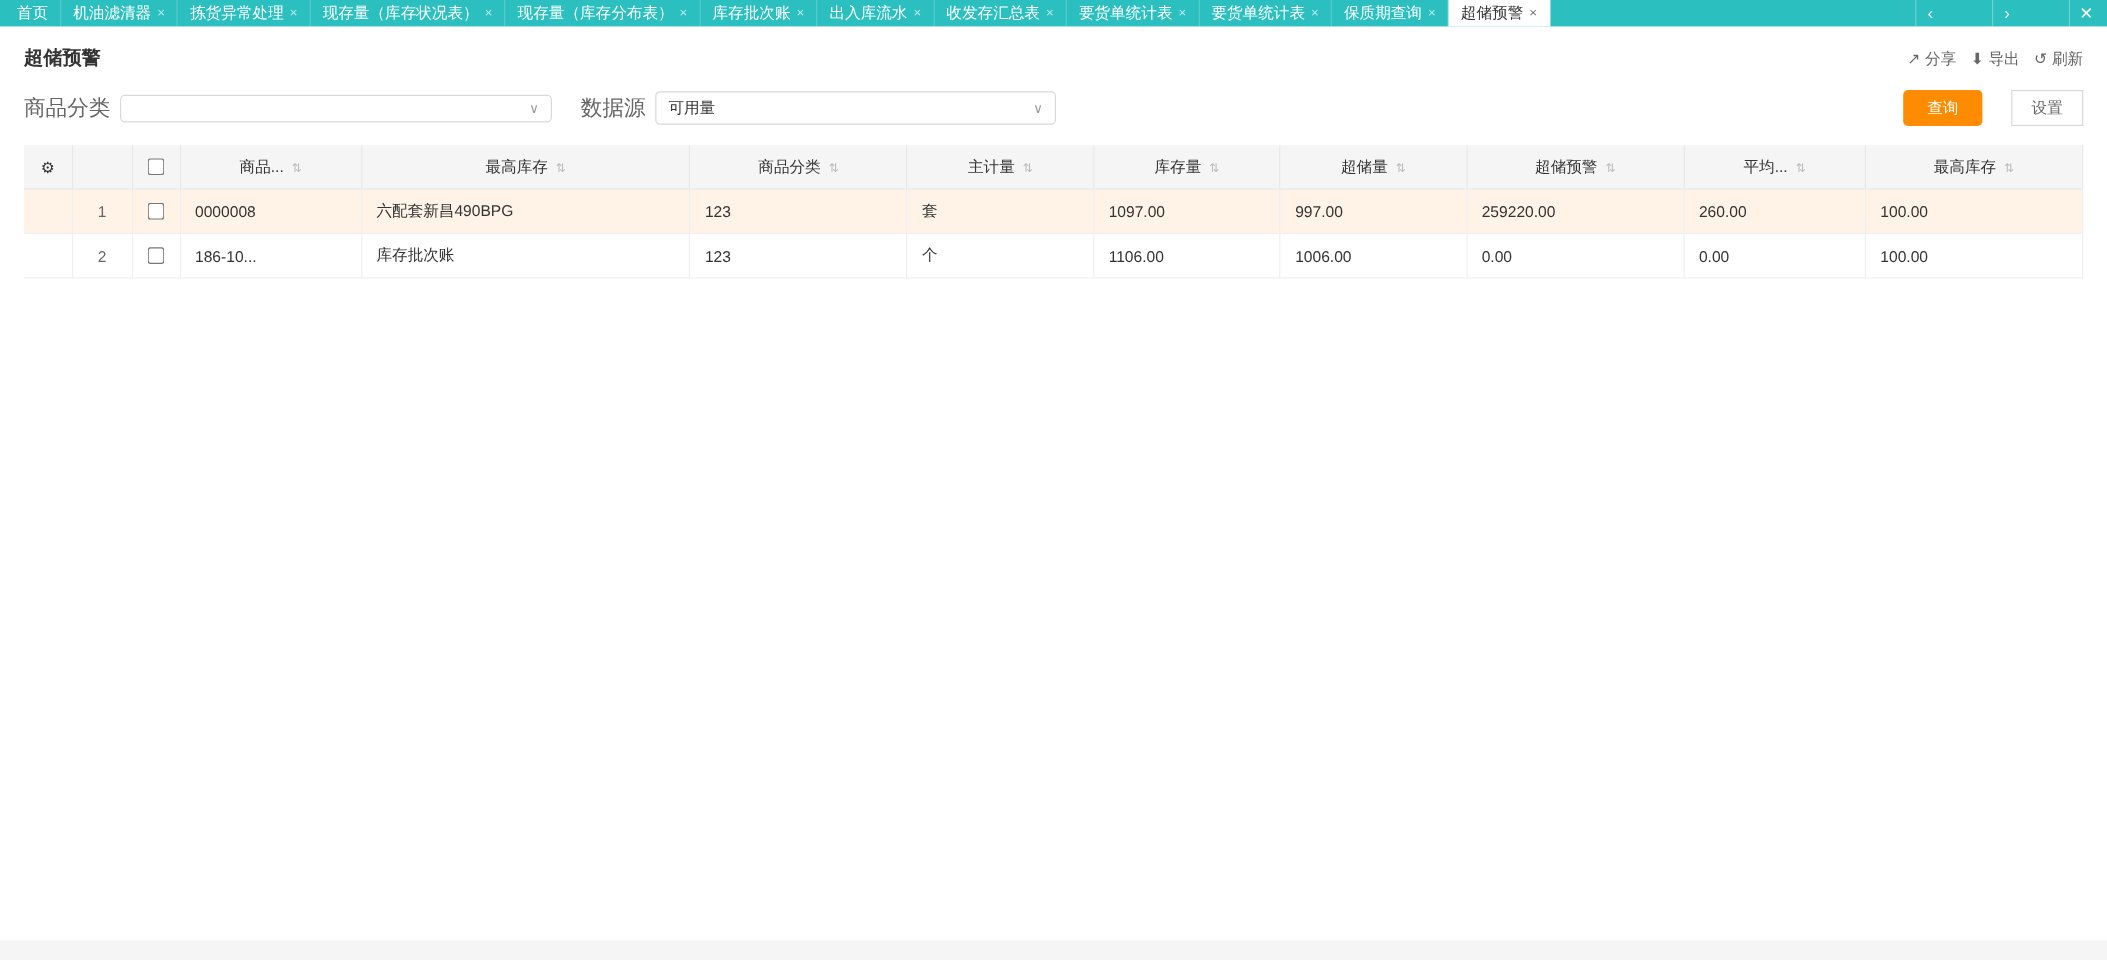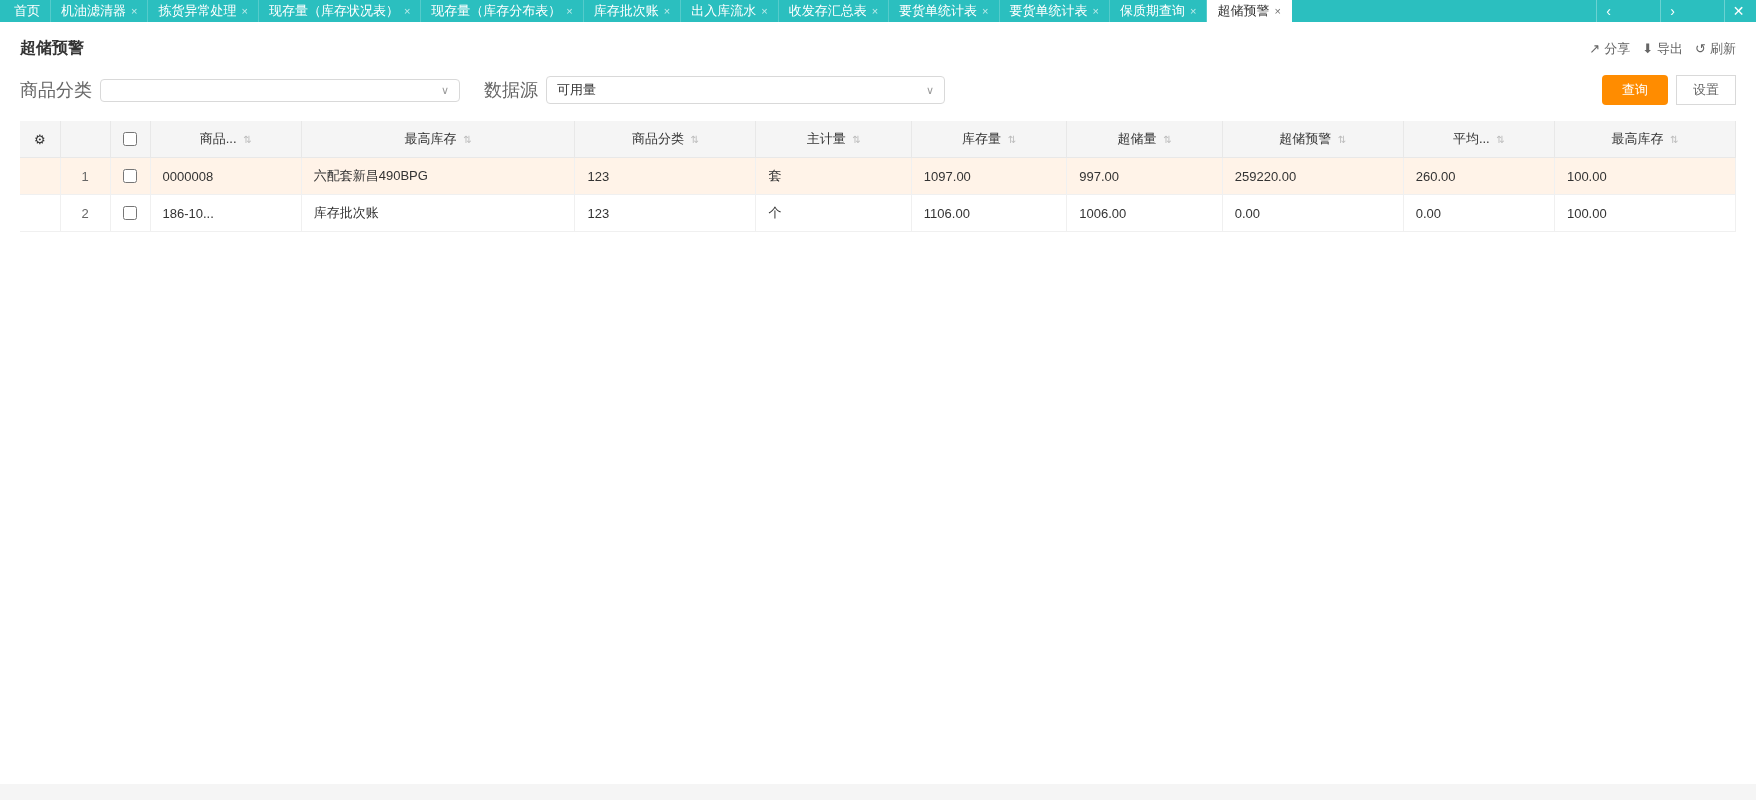--- a/index.html
+++ b/index.html
@@ -120,21 +120,21 @@
       font-size: 13px;
       color: #333;
     }
     .filter-select-narrow {
       width: 360px;
     }
     .filter-select .arrow { color: #999; font-size: 11px; }
     .filter-buttons {
       margin-left: auto;
       display: flex;
-      gap: 8px;
+      gap: 24px;
     }
     .btn-query {
       background: #ff8c00;
       color: #fff;
       border: none;
       border-radius: 4px;
       padding: 6px 20px;
       cursor: pointer;
       font-size: 13px;
     }
@@ -273,21 +273,21 @@
   <div class="filter-bar">
     <div class="filter-item">
       <span class="filter-label">商品分类</span>
       <div class="filter-select" style="width:360px;">
         <span></span>
         <span class="arrow">∨</span>
       </div>
     </div>
     <div class="filter-item">
       <span class="filter-label">数据源</span>
-      <div class="filter-select filter-select-narrow" style="width:399px;">
+      <div class="filter-select filter-select-narrow" style="width:334px;">
         <span>可用量</span>
         <span class="arrow">∨</span>
       </div>
     </div>
     <div class="filter-buttons">
       <button class="btn-query">查询</button>
       <button class="btn-settings">设置</button>
     </div>
   </div>
 

